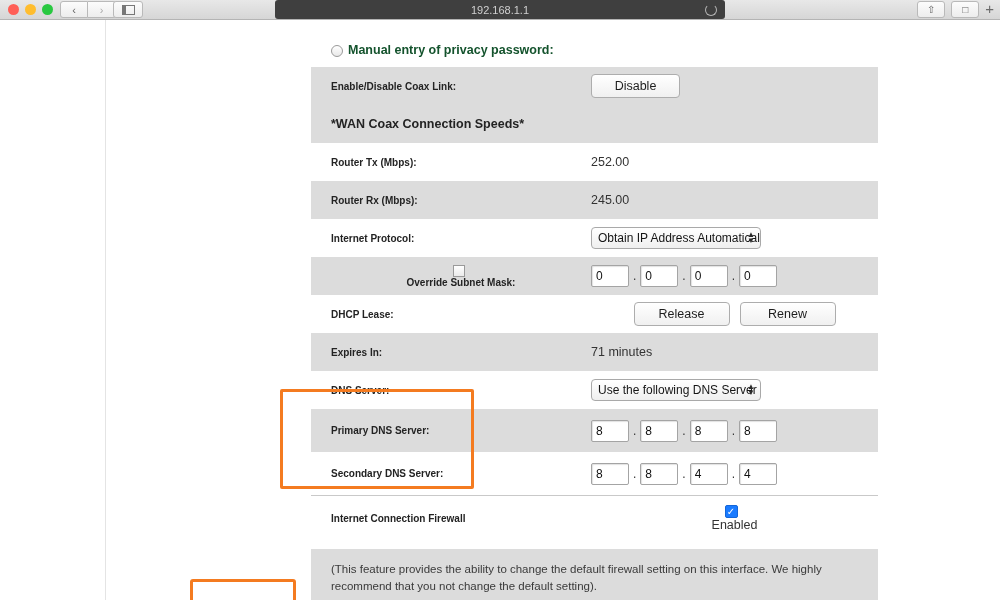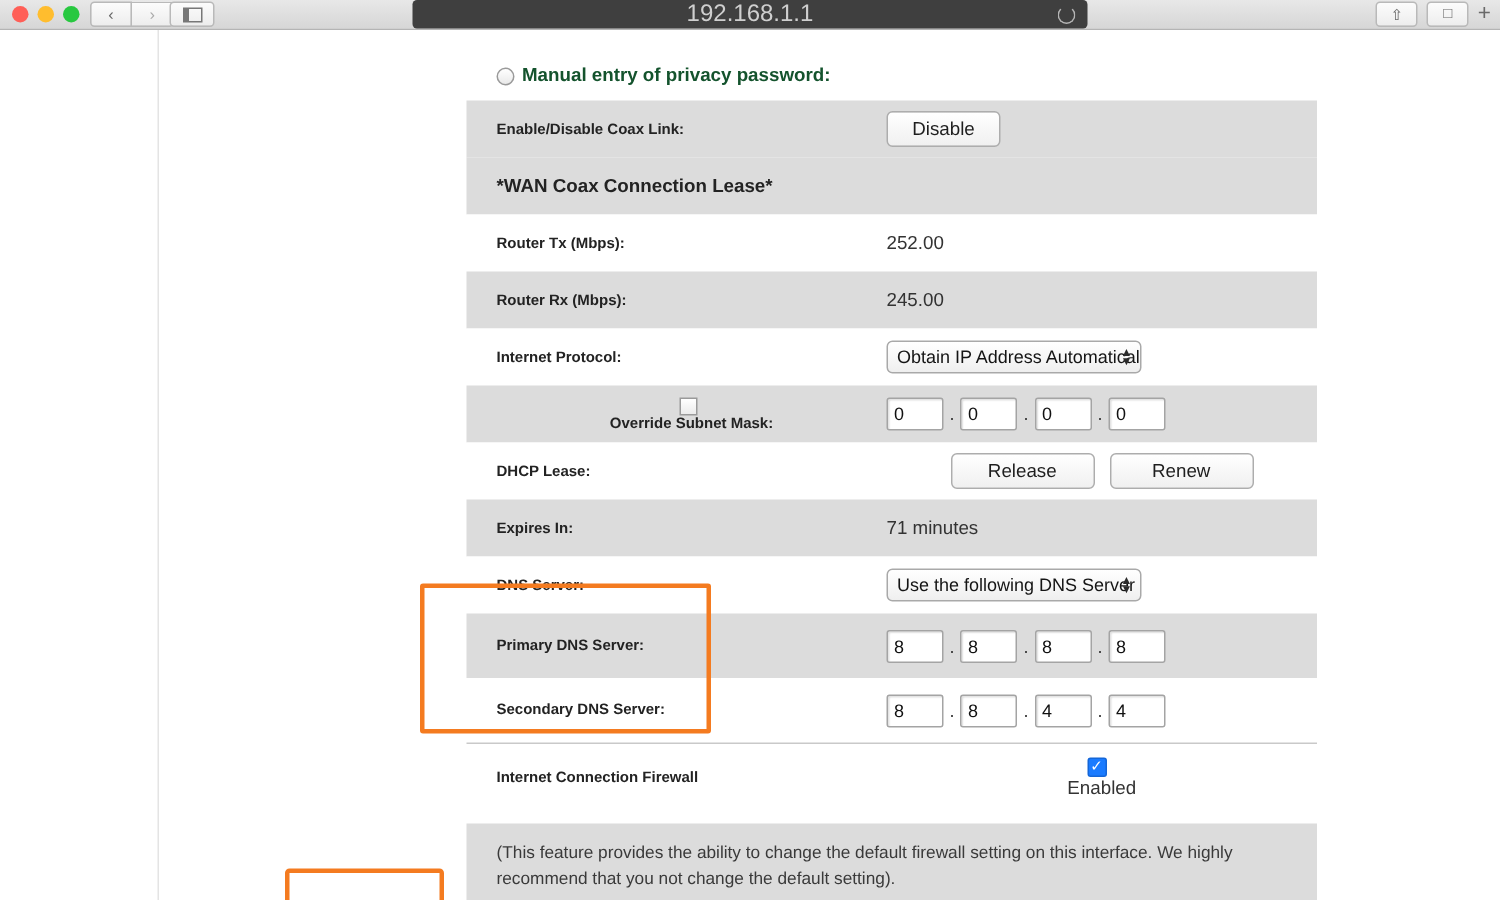--- a/index.html
+++ b/index.html
@@ -67,21 +67,21 @@
     box-sizing: border-box;
   }
 
   .url-bar {
     position: absolute;
     top: 0; left: 275px;
     width: 450px; height: 19px;
     background: #3f3f3f;
     border-radius: 3px;
     color: #cfcfcf;
-    font-size: 16px;
+    font-size: 11px;
     display: flex;
     align-items: center;
     justify-content: center;
     text-align: center;
   }
   .reload-icon {
     position: absolute;
     right: 8px; top: 4px;
     width: 10px; height: 10px;
     border: 1.4px solid #b5b5b5;
@@ -186,21 +186,21 @@
     background: linear-gradient(#ffffff, #f0f0f0);
     border: 1px solid #adadad;
     border-radius: 4px;
     font-size: 12.5px;
     color: #1e1e1e;
     padding: 4px 0;
     text-align: center;
     font-family: "Liberation Sans", sans-serif;
     box-sizing: border-box;
   }
-  .btn.wide { width: 76px; }
+  .btn.wide { width: 89px; }
   .btn.mid { width: 96px; }
 
   .link {
     color: #2222cc;
     text-decoration: underline;
     font-size: 12.5px;
   }
 
   
   .select {
@@ -355,21 +355,21 @@
 
     <div class="row shaded">
       <div class="row-label">Enable/Disable Coax Link:</div>
       <div class="row-value">
         <div class="btn wide">Disable</div>
       </div>
     </div>
 
 
     <div class="row shaded">
-      <div class="section-header">*WAN Coax Connection Lease*</div>
+      <div class="section-header">*WAN Coax Connection Speeds*</div>
     </div>
 
     <div class="row plain">
       <div class="row-label">Router Tx (Mbps):</div>
       <div class="row-value">252.00</div>
     </div>
 
     <div class="row shaded">
       <div class="row-label">Router Rx (Mbps):</div>
       <div class="row-value">245.00</div>

